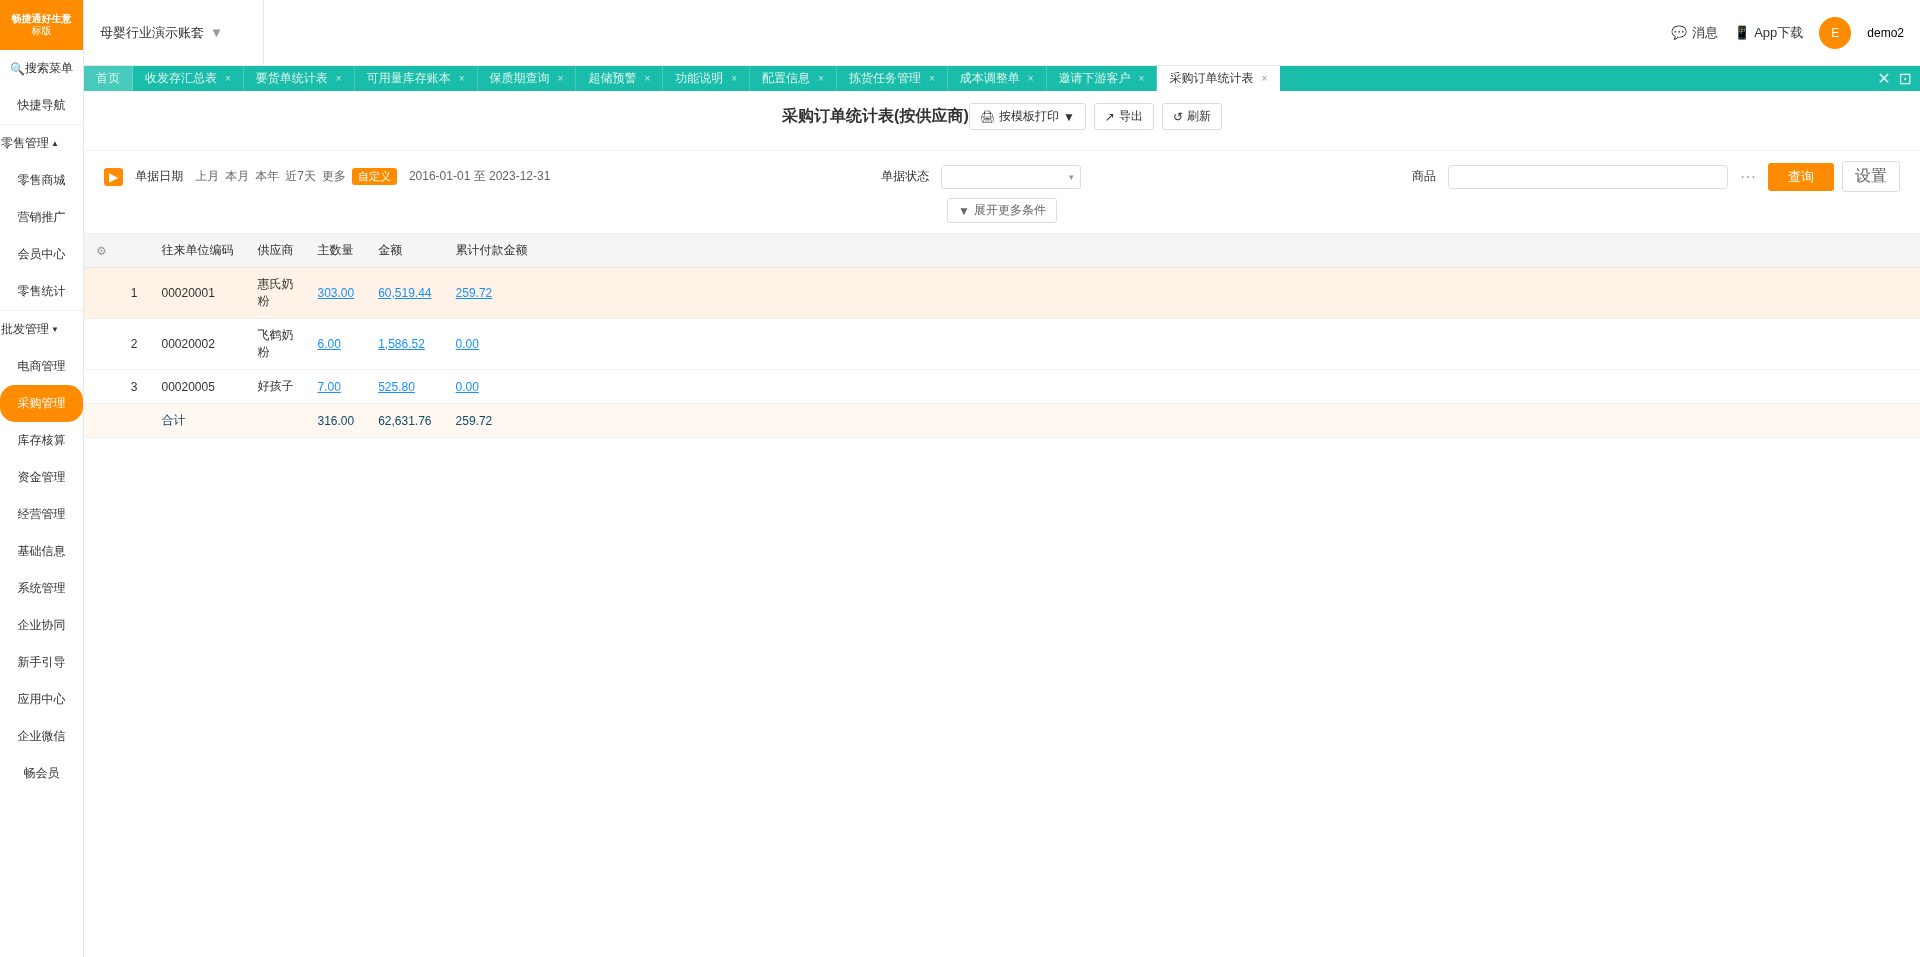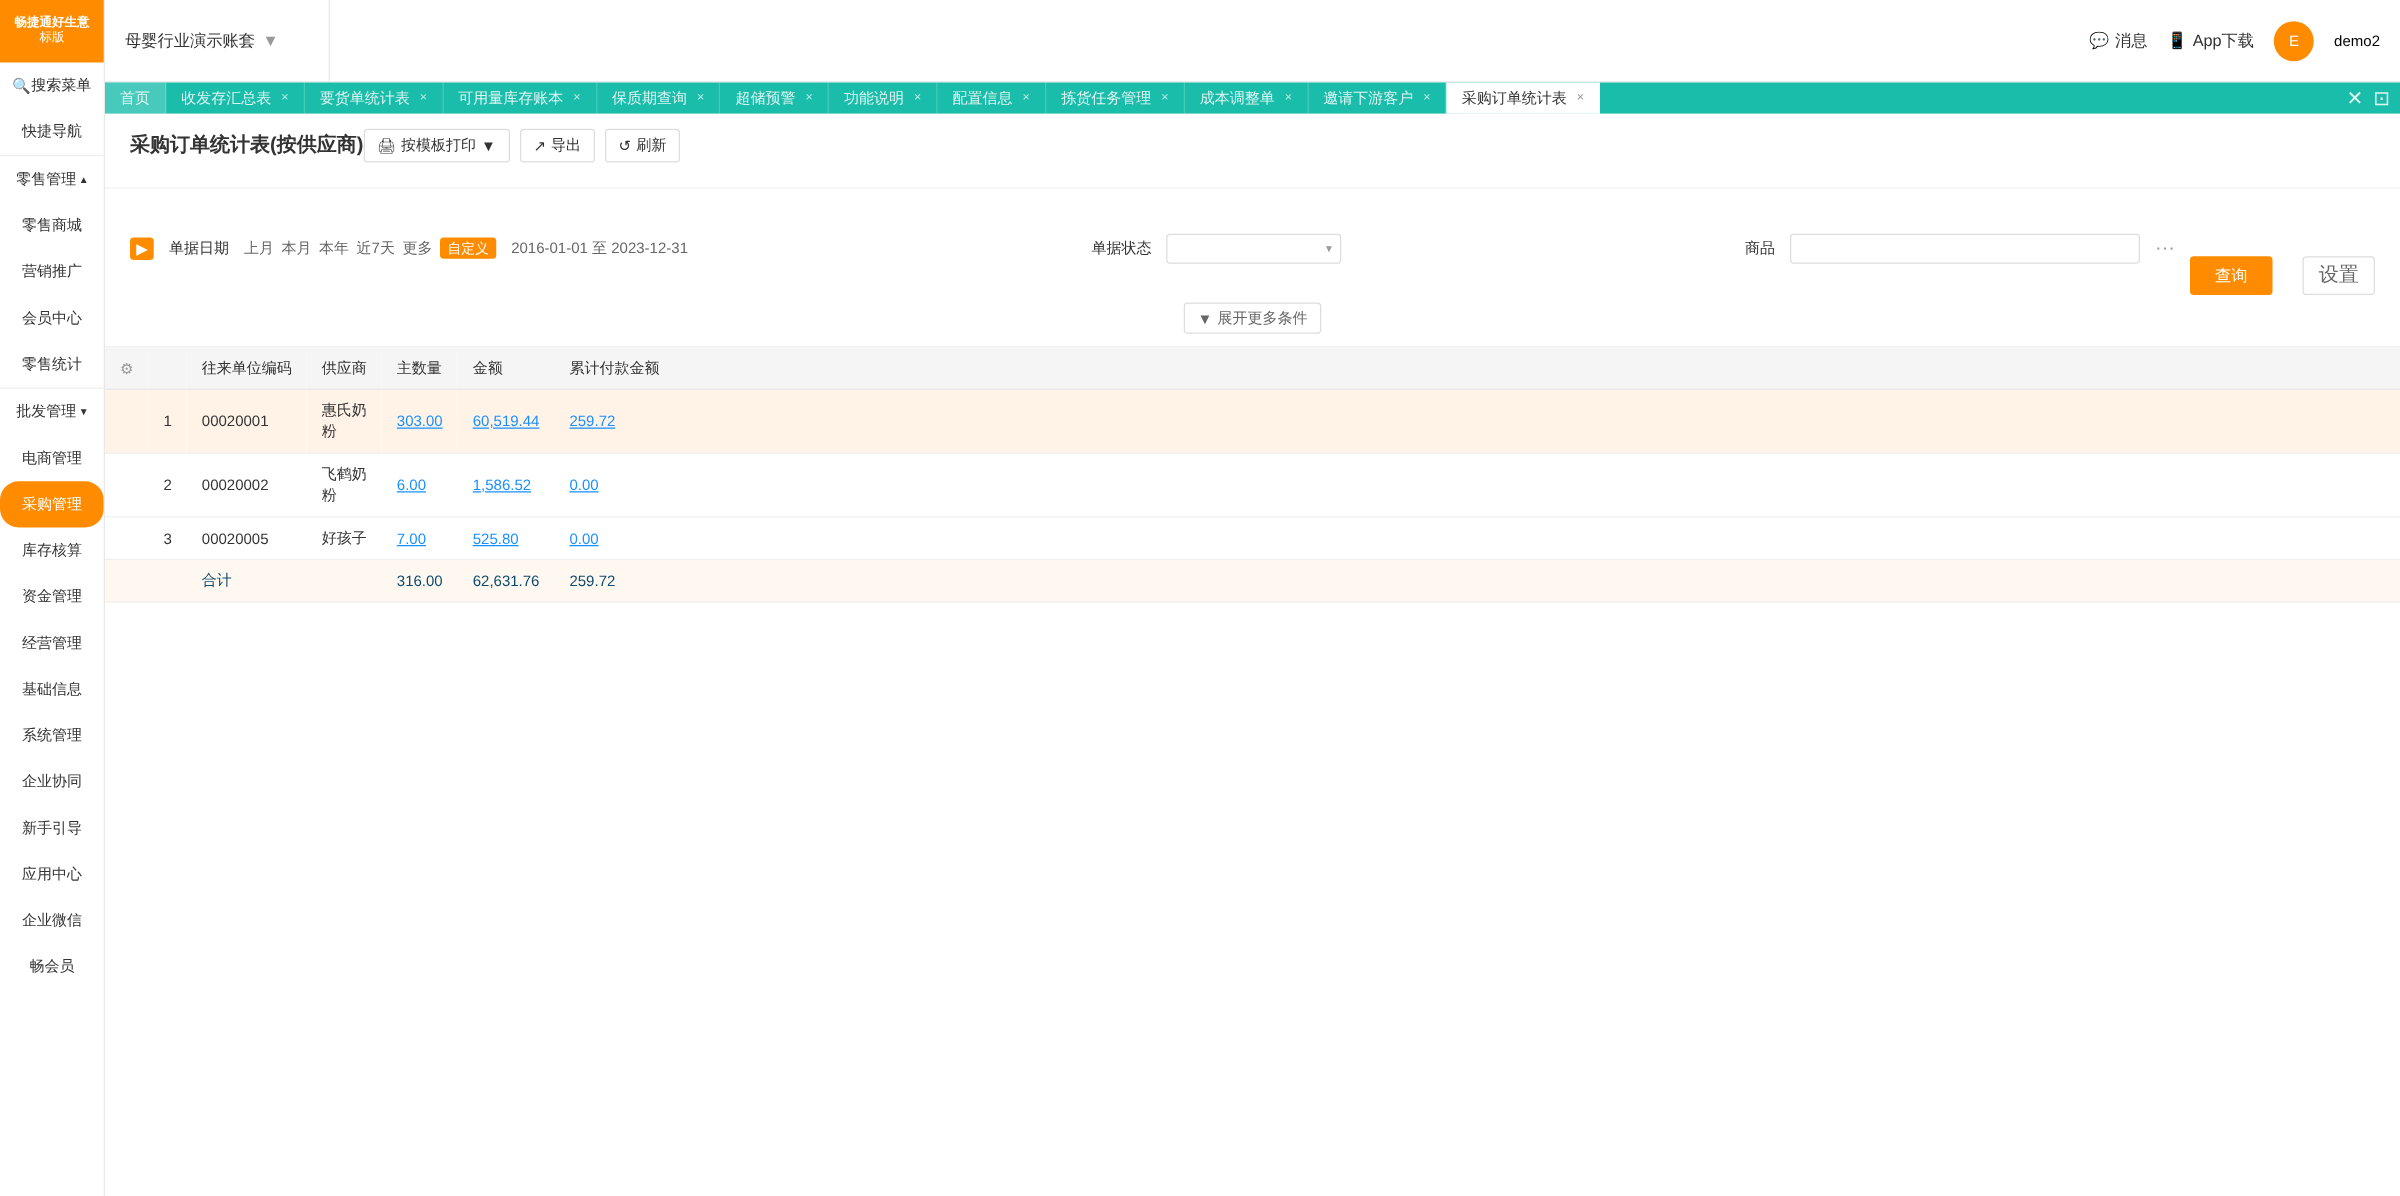--- a/index.html
+++ b/index.html
@@ -5,21 +5,21 @@
     * { margin: 0; padding: 0; box-sizing: border-box; }
     body { font-family: 'Microsoft YaHei', sans-serif; font-size: 12px; background: #f5f5f5; width: 1920px; height: 957px; overflow: hidden; display: flex; }
 
     
     .sidebar { width: 84px; background: #fff; border-right: 1px solid #e8e8e8; display: flex; flex-direction: column; flex-shrink: 0; }
     .sidebar-logo { height: 50px; background: #ff8c00; display: flex; align-items: center; justify-content: center; color: white; font-size: 11px; font-weight: bold; flex-shrink: 0; }
     .sidebar-logo-text { text-align: center; line-height: 1.2; }
     .sidebar-nav-item { display: flex; align-items: center; justify-content: center; padding: 10px 0; cursor: pointer; color: #333; font-size: 12px; position: relative; }
     .sidebar-nav-item.active { background: #ff8c00; color: white; border-radius: 15px; }
     .sidebar-section { border-top: 1px solid #f0f0f0; }
-    .sidebar-section-title { display: flex; align-items: center; justify-content: flex-end; padding: 10px 12px; color: #333; font-size: 12px; cursor: pointer; }
+    .sidebar-section-title { display: flex; align-items: center; justify-content: flex-start; padding: 10px 1px; color: #333; font-size: 12px; cursor: pointer; }
     .sidebar-section-title .arrow { font-size: 8px; margin-left: 2px; }
 
     
     .main-area { flex: 1; display: flex; flex-direction: column; overflow: hidden; }
 
     
     .top-nav { height: 66px; background: #fff; display: flex; align-items: center; border-bottom: 1px solid #e8e8e8; flex-shrink: 0; padding: 0; }
     .workspace-selector { display: flex; align-items: center; padding: 0 16px; color: #333; font-size: 13px; border-right: 1px solid #e8e8e8; height: 100%; min-width: 180px; cursor: pointer; }
     .workspace-selector .arrow { margin-left: 6px; color: #999; }
     .top-nav-right { margin-left: auto; display: flex; align-items: center; padding-right: 16px; gap: 16px; }
@@ -31,21 +31,21 @@
     .tab-item { display: flex; align-items: center; padding: 0 12px; height: 36px; color: rgba(255,255,255,0.85); cursor: pointer; font-size: 12px; white-space: nowrap; border-right: 1px solid rgba(255,255,255,0.2); gap: 4px; flex-shrink: 0; }
     .tab-item.home { background: rgba(255,255,255,0.2); }
     .tab-item.active { background: #fff; color: #333; }
     .tab-item .close-btn { color: rgba(255,255,255,0.7); font-size: 10px; margin-left: 4px; }
     .tab-item.active .close-btn { color: #999; }
     .tab-bar-end { margin-left: auto; display: flex; align-items: center; padding: 0 8px; gap: 8px; }
     .tab-bar-end .icon-btn { color: rgba(255,255,255,0.85); cursor: pointer; font-size: 16px; }
 
     
     .page-content { flex: 1; background: #fff; overflow: hidden; display: flex; flex-direction: column; }
-    .page-header { padding: 12px 20px 20px; display: flex; align-items: center; justify-content: flex-start; border-bottom: 1px solid #f0f0f0; flex-shrink: 0; }
+    .page-header { padding: 12px 20px 20px; display: flex; align-items: center; justify-content: center; border-bottom: 1px solid #f0f0f0; flex-shrink: 0; }
     .page-title { font-size: 16px; font-weight: bold; color: #333; }
     .page-actions { display: flex; gap: 8px; align-items: center; }
     .btn-print { display: flex; align-items: center; gap: 4px; border: 1px solid #ddd; border-radius: 3px; padding: 4px 10px; background: #fff; cursor: pointer; color: #333; font-size: 12px; }
     .btn-export { display: flex; align-items: center; gap: 4px; border: 1px solid #ddd; border-radius: 3px; padding: 4px 10px; background: #fff; cursor: pointer; color: #333; font-size: 12px; }
     .btn-refresh { display: flex; align-items: center; gap: 4px; border: 1px solid #ddd; border-radius: 3px; padding: 4px 10px; background: #fff; cursor: pointer; color: #333; font-size: 12px; }
 
     
     .filter-area { padding: 10px 20px; background: #fff; border-bottom: 1px solid #f0f0f0; flex-shrink: 0; }
     .filter-row { display: flex; align-items: center; gap: 12px; flex-wrap: wrap; }
     .filter-label { color: #333; font-size: 12px; white-space: nowrap; }
@@ -74,21 +74,21 @@
     
     .table-footer { background: #fff8f0; border-top: 1px solid #e8e8e8; }
     .table-footer td { padding: 8px 12px; font-size: 12px; font-weight: normal; color: #0c4a6e; }
 
     
     .sidebar-items { display: flex; flex-direction: column; flex: 1; overflow-y: auto; }
 
     .select-wrapper { position: relative; display: inline-block; }
     .select-wrapper::after { content: '▼'; position: absolute; right: 6px; top: 50%; transform: translateY(-50%); font-size: 8px; color: #999; pointer-events: none; }
 
-    .filter-right { margin-left: auto; display: flex; gap: 24px; margin-top: 44px; }
+    .filter-right { margin-left: auto; display: flex; align-items: center; gap: 8px; }
   </style>
 </head>
 <body>
 
 <div class="sidebar">
   <div class="sidebar-logo">
     <div class="sidebar-logo-text">
       <div style="font-size:10px;">畅捷通好生意</div>
       <div style="font-size:10px;font-weight:normal;">标版</div>
     </div>

